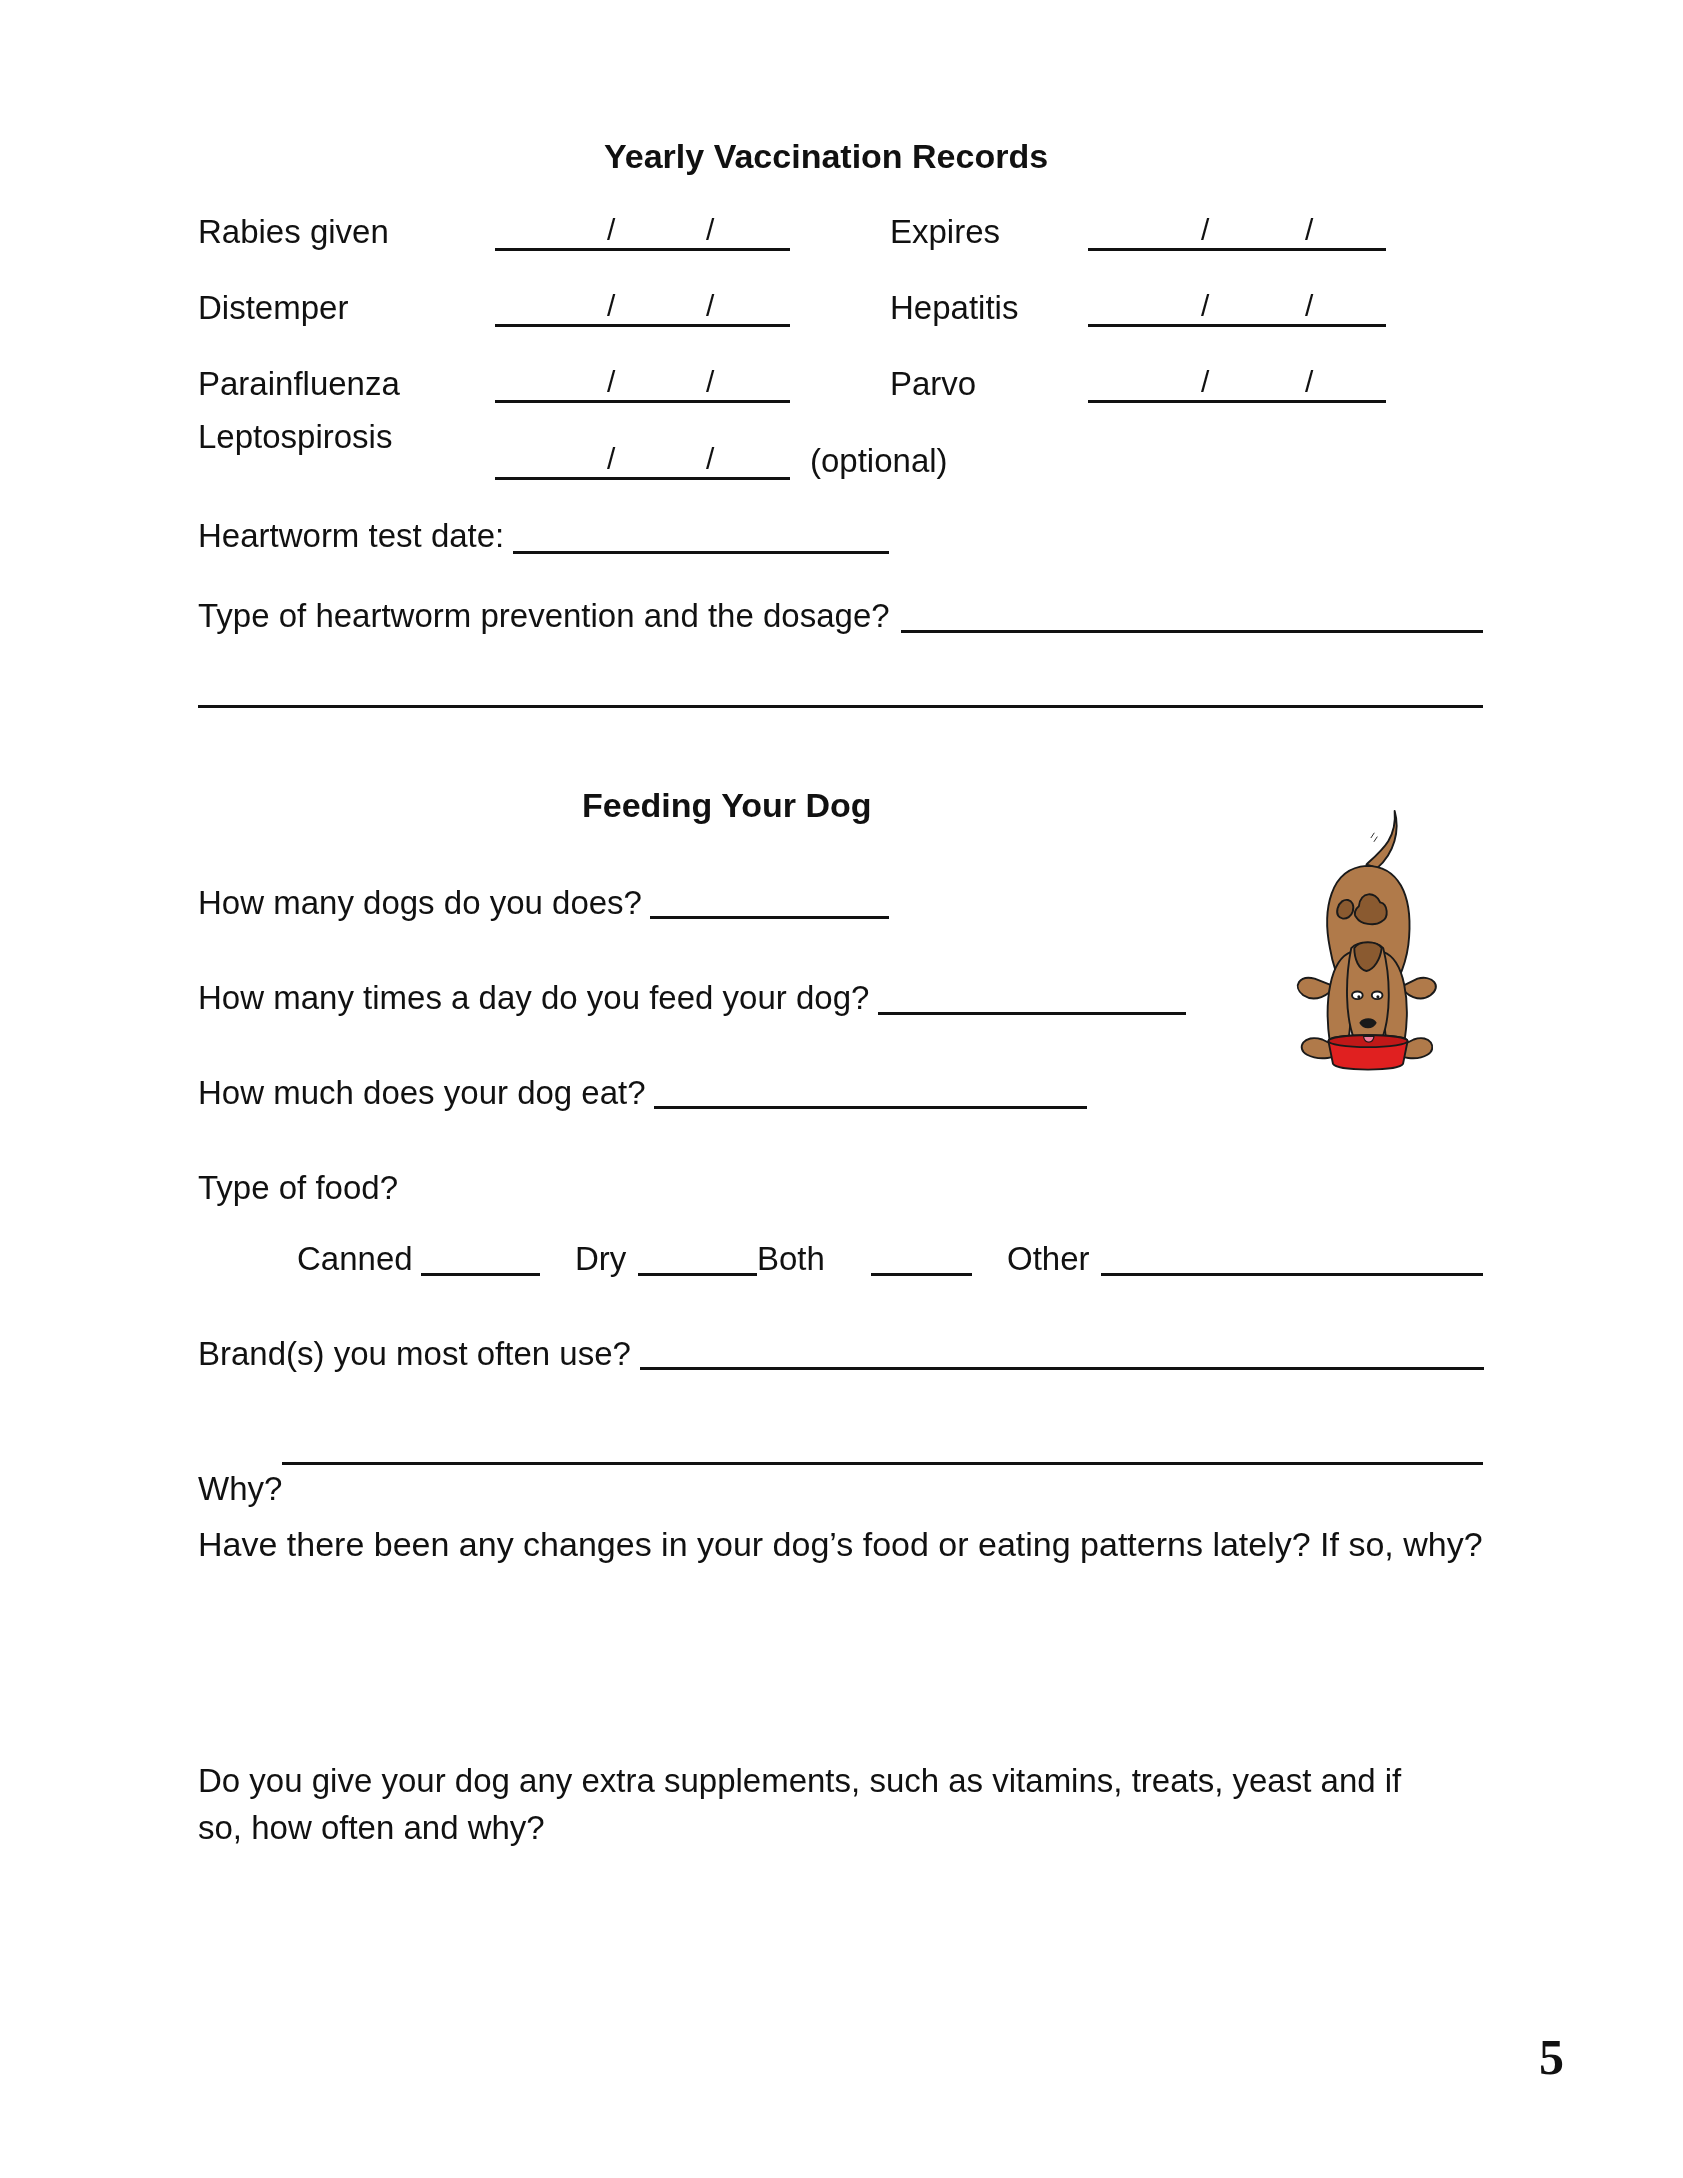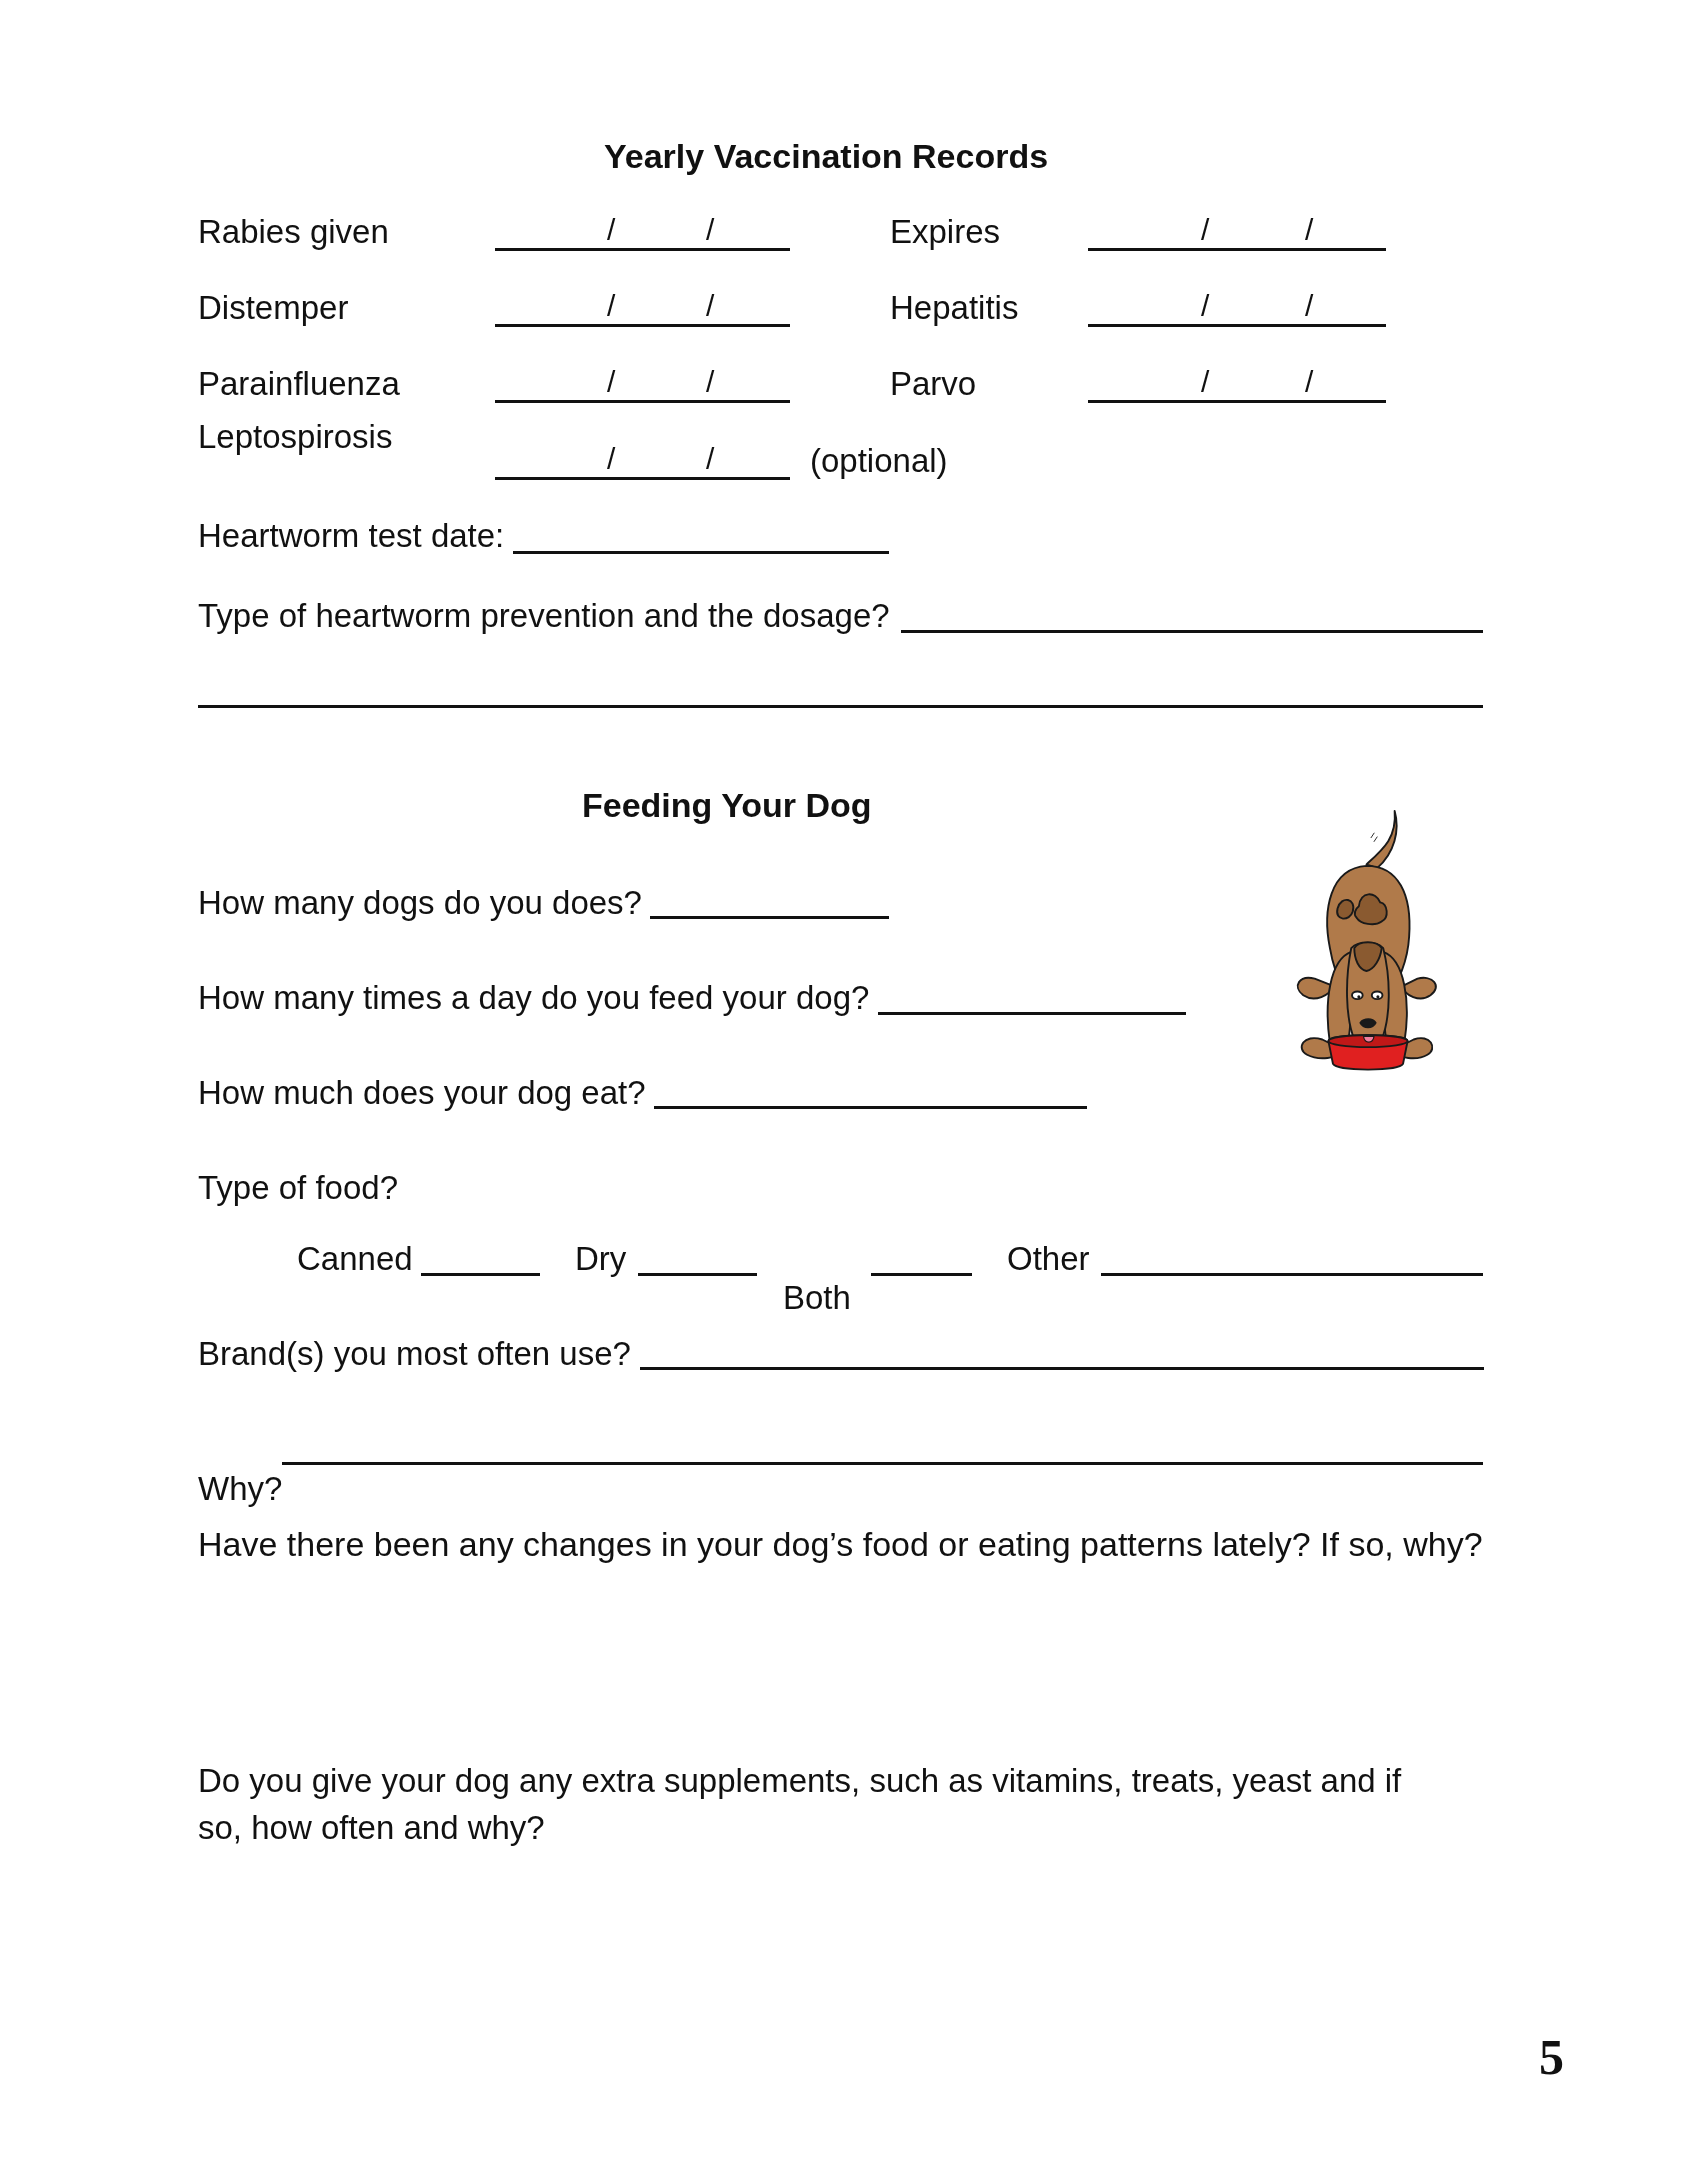--- a/index.html
+++ b/index.html
@@ -81,21 +81,21 @@
 
 <div class="t" style="left:198px; top:1076px;">How much does your dog eat?</div>
 <div class="ln" style="left:654px; top:1106px; width:433px;"></div>
 
 <div class="t" style="left:198px; top:1171px;">Type of food?</div>
 
 <div class="t" style="left:297px; top:1242px;">Canned</div>
 <div class="ln" style="left:421px; top:1273px; width:119px;"></div>
 <div class="t" style="left:575px; top:1242px;text-align:center;">Dry</div>
 <div class="ln" style="left:638px; top:1273px; width:119px;"></div>
-<div class="t" style="left:783px; top:1242px;margin-top:39px;">Both</div>
+<div class="t" style="left:757px; top:1242px;">Both</div>
 <div class="ln" style="left:871px; top:1273px; width:101px;"></div>
 <div class="t" style="left:1007px; top:1242px;">Other</div>
 <div class="ln" style="left:1101px; top:1273px; width:382px;"></div>
 
 <div class="t" style="left:198px; top:1337px;">Brand(s) you most often use?</div>
 <div class="ln" style="left:640px; top:1367px; width:844px;"></div>
 
 <div class="t" style="left:198px; top:1432px;margin-top:40px;">Why?</div>
 <div class="ln" style="left:282px; top:1462px; width:1201px;"></div>
 

